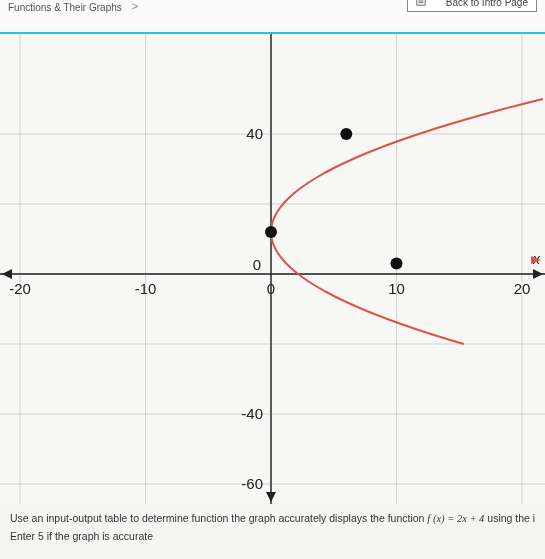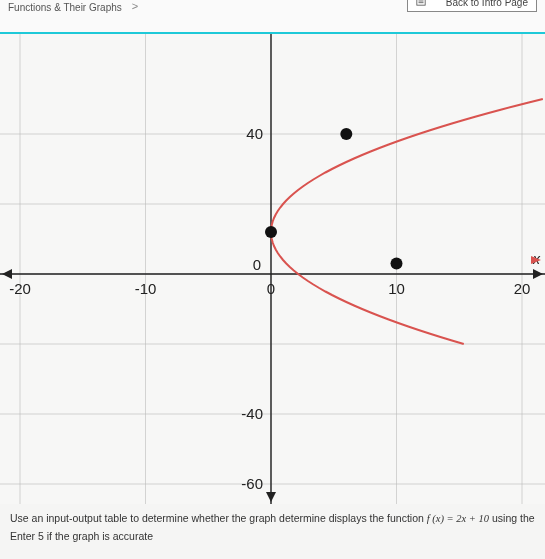--- a/index.html
+++ b/index.html
@@ -113,16 +113,16 @@
       <path d="M463.76800000000003,310 L451.90825,306.5 L440.42499999999995,303 L429.31825000000003,299.5 L418.58799999999997,296 L408.23425,292.5 L398.257,289 L388.65625,285.5 L379.432,282 L370.58425,278.5 L362.113,275 L354.01825,271.5 L346.3,268 L338.95825,264.5 L331.993,261 L325.40425,257.5 L319.192,254 L313.35625,250.5 L307.897,247 L302.81425,243.5 L298.108,240 L293.77825,236.5 L289.825,233 L286.24825,229.5 L283.048,226 L280.22425,222.5 L277.777,219 L275.70625,215.5 L274.012,212 L272.69425,208.5 L271.753,205 L271.18825,201.5 L271,198 L271.18825,194.5 L271.753,191 L272.69425,187.5 L274.012,184 L275.70625,180.5 L277.777,177 L280.22425,173.5 L283.048,170 L286.24825,166.5 L289.825,163 L293.77825,159.5 L298.108,156 L302.81425,152.5 L307.897,149 L313.35625,145.5 L319.192,142 L325.40425,138.5 L331.993,135 L338.95825,131.5 L346.3,128 L354.01825,124.5 L362.113,121 L370.58425,117.5 L379.432,114 L388.65625,110.5 L398.257,107 L408.23425,103.5 L418.58799999999997,100 L429.31825000000003,96.5 L440.42499999999995,93 L451.90825,89.5 L463.76800000000003,86 L476.00425,82.5 L488.617,79 L501.60625000000005,75.5 L514.972,72 L528.71425,68.5 L542.833,65 " stroke="#d9534f" stroke-width="2" fill="none"></path>
       <polygon points="541,226 531,222 531,230" fill="#d9534f"></polygon>
       <circle cx="271" cy="198" r="6" fill="#111"></circle>
       <circle cx="346.3" cy="100" r="6" fill="#111"></circle>
       <circle cx="396.5" cy="229.5" r="6" fill="#111"></circle>
     </svg>
 </div>
 
 <div class="instructions">
   <div class="line">
-    <span>Use an input-output table to determine whether the graph determine displays the function </span><span class="math">f (x) = 2x + 10</span><span> using the in</span>
+    <span>Use an input-output table to determine function the graph accurately displays the function </span><span class="math">f (x) = 2x + 4</span><span> using the in</span>
   </div>
   <div class="line">Enter 5 if the graph is accurate</div>
 </div>
 
 </body></html>

